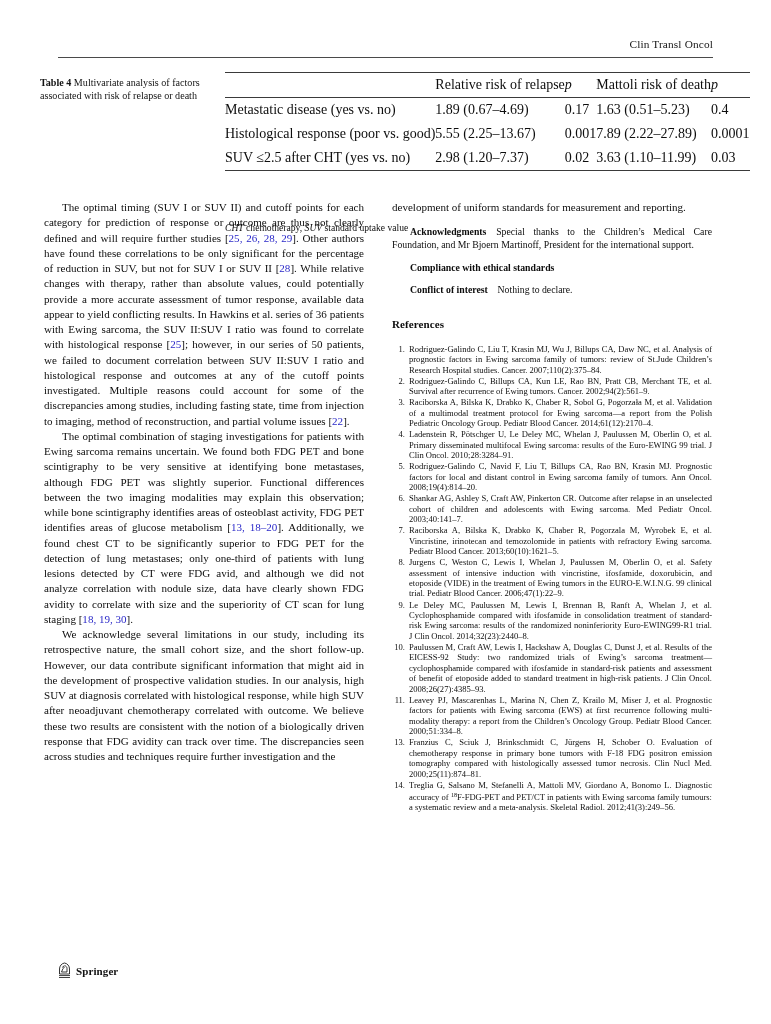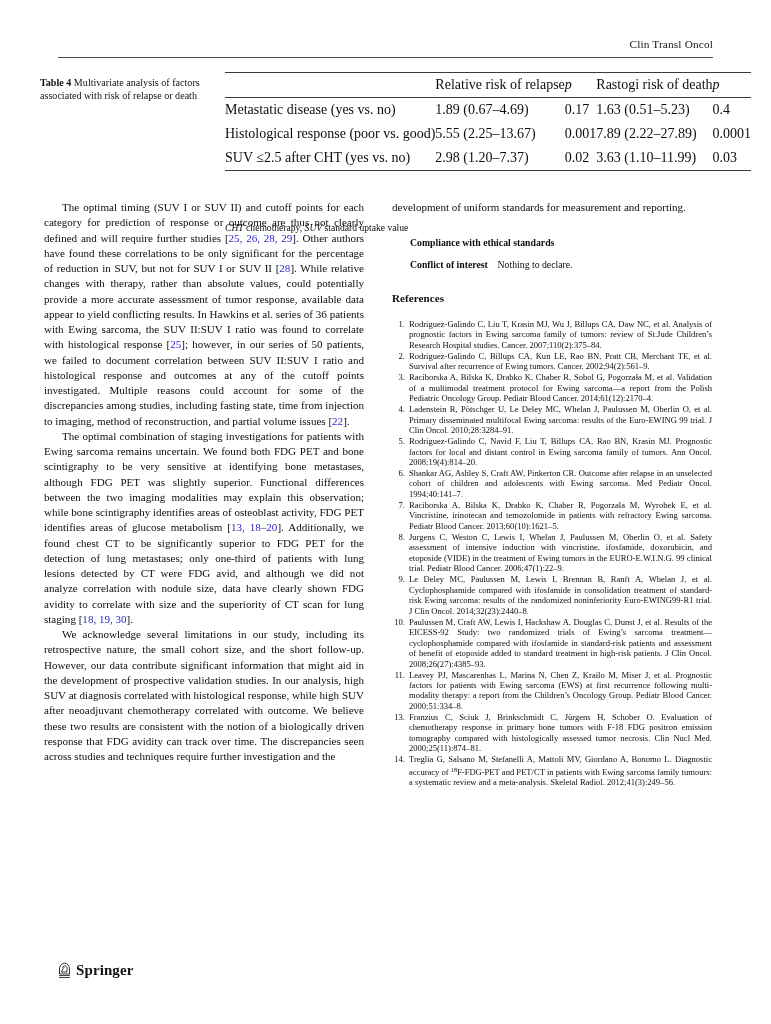--- a/index.html
+++ b/index.html
@@ -176,21 +176,21 @@
     display: flex;
     align-items: center;
     gap: 4px;
   }
   .springer-mark {
     width: 15px;
     height: 17px;
     display: block;
   }
   .springer-name {
-    font-size: 15px;
+    font-size: 11px;
     font-weight: bold;
     letter-spacing: .1px;
     color: #111;
   }
 </style>
 </head>
 <body>
 
 <div class="page">
 
@@ -203,21 +203,21 @@
       <b>Table 4</b>
       <span>Multivariate analysis of factors associated with risk of relapse or death</span>
     </div>
 
     <table class="mvtable">
       <thead>
         <tr class="rule-top rule-mid">
           <th class="col-factor"></th>
           <th class="col-rr1">Relative risk of relapse</th>
           <th class="col-p1 ital">p</th>
-          <th class="col-rr2">Rastogi risk of death</th>
+          <th class="col-rr2">Mattoli risk of death</th>
           <th class="col-p2 ital">p</th>
         </tr>
       </thead>
       <tbody>
         <tr>
           <td>Metastatic disease (yes vs. no)</td>
           <td>1.89 (0.67–4.69)</td>
           <td>0.17</td>
           <td>1.63 (0.51–5.23)</td>
           <td>0.4</td>
@@ -252,20 +252,21 @@
 
     <p>We acknowledge several limitations in our study, including its retrospective nature, the small cohort size, and the short follow-up. However, our data contribute significant information that might aid in the development of prospective validation studies. In our analysis, high SUV at diagnosis correlated with histological response, while high SUV after neoadjuvant chemotherapy correlated with outcome. We believe these two results are consistent with the notion of a biologically driven response that FDG avidity can track over time. The discrepancies seen across studies and techniques require further investigation and the</p>
   </div>
 
   <div class="col col-right">
 
     <p style="text-indent:0"><span>development of uniform standards for measurement and reporting.</span></p>
 
     <div class="blk-gap"></div>
 
+    <p class="blk"><span class="lead">Acknowledgments</span><span>Special thanks to the Children’s Medical Care Foundation, and Mr Bjoern Martinoff, President for the international support.</span></p>
 
     <div class="blk-gap"></div>
 
     <p class="blk"><b>Compliance with ethical standards</b></p>
 
     <div class="blk-gap-sm"></div>
 
     <p class="blk"><span class="lead">Conflict of interest</span><span>Nothing to declare.</span></p>
 
     <div class="refhead-gap"></div>
@@ -273,21 +274,21 @@
     <h2 class="refhead">References</h2>
 
     <div class="refhead-gap-after"></div>
 
     <ol class="reflist">
       <li><span class="num">1.</span><span>Rodriguez-Galindo C, Liu T, Krasin MJ, Wu J, Billups CA, Daw NC, et al. Analysis of prognostic factors in Ewing sarcoma family of tumors: review of St.Jude Children’s Research Hospital studies. Cancer. 2007;110(2):375–84.</span></li>
       <li><span class="num">2.</span><span>Rodriguez-Galindo C, Billups CA, Kun LE, Rao BN, Pratt CB, Merchant TE, et al. Survival after recurrence of Ewing tumors. Cancer. 2002;94(2):561–9.</span></li>
       <li><span class="num">3.</span><span>Raciborska A, Bilska K, Drabko K, Chaber R, Sobol G, Pogorzała M, et al. Validation of a multimodal treatment protocol for Ewing sarcoma—a report from the Polish Pediatric Oncology Group. Pediatr Blood Cancer. 2014;61(12):2170–4.</span></li>
       <li><span class="num">4.</span><span>Ladenstein R, Pötschger U, Le Deley MC, Whelan J, Paulussen M, Oberlin O, et al. Primary disseminated multifocal Ewing sarcoma: results of the Euro-EWING 99 trial. J Clin Oncol. 2010;28:3284–91.</span></li>
       <li><span class="num">5.</span><span>Rodriguez-Galindo C, Navid F, Liu T, Billups CA, Rao BN, Krasin MJ. Prognostic factors for local and distant control in Ewing sarcoma family of tumors. Ann Oncol. 2008;19(4):814–20.</span></li>
-      <li><span class="num">6.</span><span>Shankar AG, Ashley S, Craft AW, Pinkerton CR. Outcome after relapse in an unselected cohort of children and adolescents with Ewing sarcoma. Med Pediatr Oncol. 1994;40:141–7.</span></li>
+      <li><span class="num">6.</span><span>Shankar AG, Ashley S, Craft AW, Pinkerton CR. Outcome after relapse in an unselected cohort of children and adolescents with Ewing sarcoma. Med Pediatr Oncol. 2003;40:141–7.</span></li>
       <li><span class="num">7.</span><span>Raciborska A, Bilska K, Drabko K, Chaber R, Pogorzala M, Wyrobek E, et al. Vincristine, irinotecan and temozolomide in patients with refractory Ewing sarcoma. Pediatr Blood Cancer. 2013;60(10):1621–5.</span></li>
       <li><span class="num">8.</span><span>Jurgens C, Weston C, Lewis I, Whelan J, Paulussen M, Oberlin O, et al. Safety assessment of intensive induction with vincristine, ifosfamide, doxorubicin, and etoposide (VIDE) in the treatment of Ewing tumors in the EURO-E.W.I.N.G. 99 clinical trial. Pediatr Blood Cancer. 2006;47(1):22–9.</span></li>
       <li><span class="num">9.</span><span>Le Deley MC, Paulussen M, Lewis I, Brennan B, Ranft A, Whelan J, et al. Cyclophosphamide compared with ifosfamide in consolidation treatment of standard-risk Ewing sarcoma: results of the randomized noninferiority Euro-EWING99-R1 trial. J Clin Oncol. 2014;32(23):2440–8.</span></li>
       <li><span class="num">10.</span><span>Paulussen M, Craft AW, Lewis I, Hackshaw A, Douglas C, Dunst J, et al. Results of the EICESS-92 Study: two randomized trials of Ewing’s sarcoma treatment—cyclophosphamide compared with ifosfamide in standard-risk patients and assessment of benefit of etoposide added to standard treatment in high-risk patients. J Clin Oncol. 2008;26(27):4385–93.</span></li>
       <li><span class="num">11.</span><span>Leavey PJ, Mascarenhas L, Marina N, Chen Z, Krailo M, Miser J, et al. Prognostic factors for patients with Ewing sarcoma (EWS) at first recurrence following multi-modality therapy: a report from the Children’s Oncology Group. Pediatr Blood Cancer. 2000;51:334–8.</span></li>
       <li><span class="num">13.</span><span>Franzius C, Sciuk J, Brinkschmidt C, Jürgens H, Schober O. Evaluation of chemotherapy response in primary bone tumors with F-18 FDG positron emission tomography compared with histologically assessed tumor necrosis. Clin Nucl Med. 2000;25(11):874–81.</span></li>
       <li><span class="num">14.</span><span>Treglia G, Salsano M, Stefanelli A, Mattoli MV, Giordano A, Bonomo L. Diagnostic accuracy of </span><sup class="iso">18</sup><span>F-FDG-PET and PET/CT in patients with Ewing sarcoma family tumours: a systematic review and a meta-analysis. Skeletal Radiol. 2012;41(3):249–56.</span></li>
     </ol>
   </div>
 

